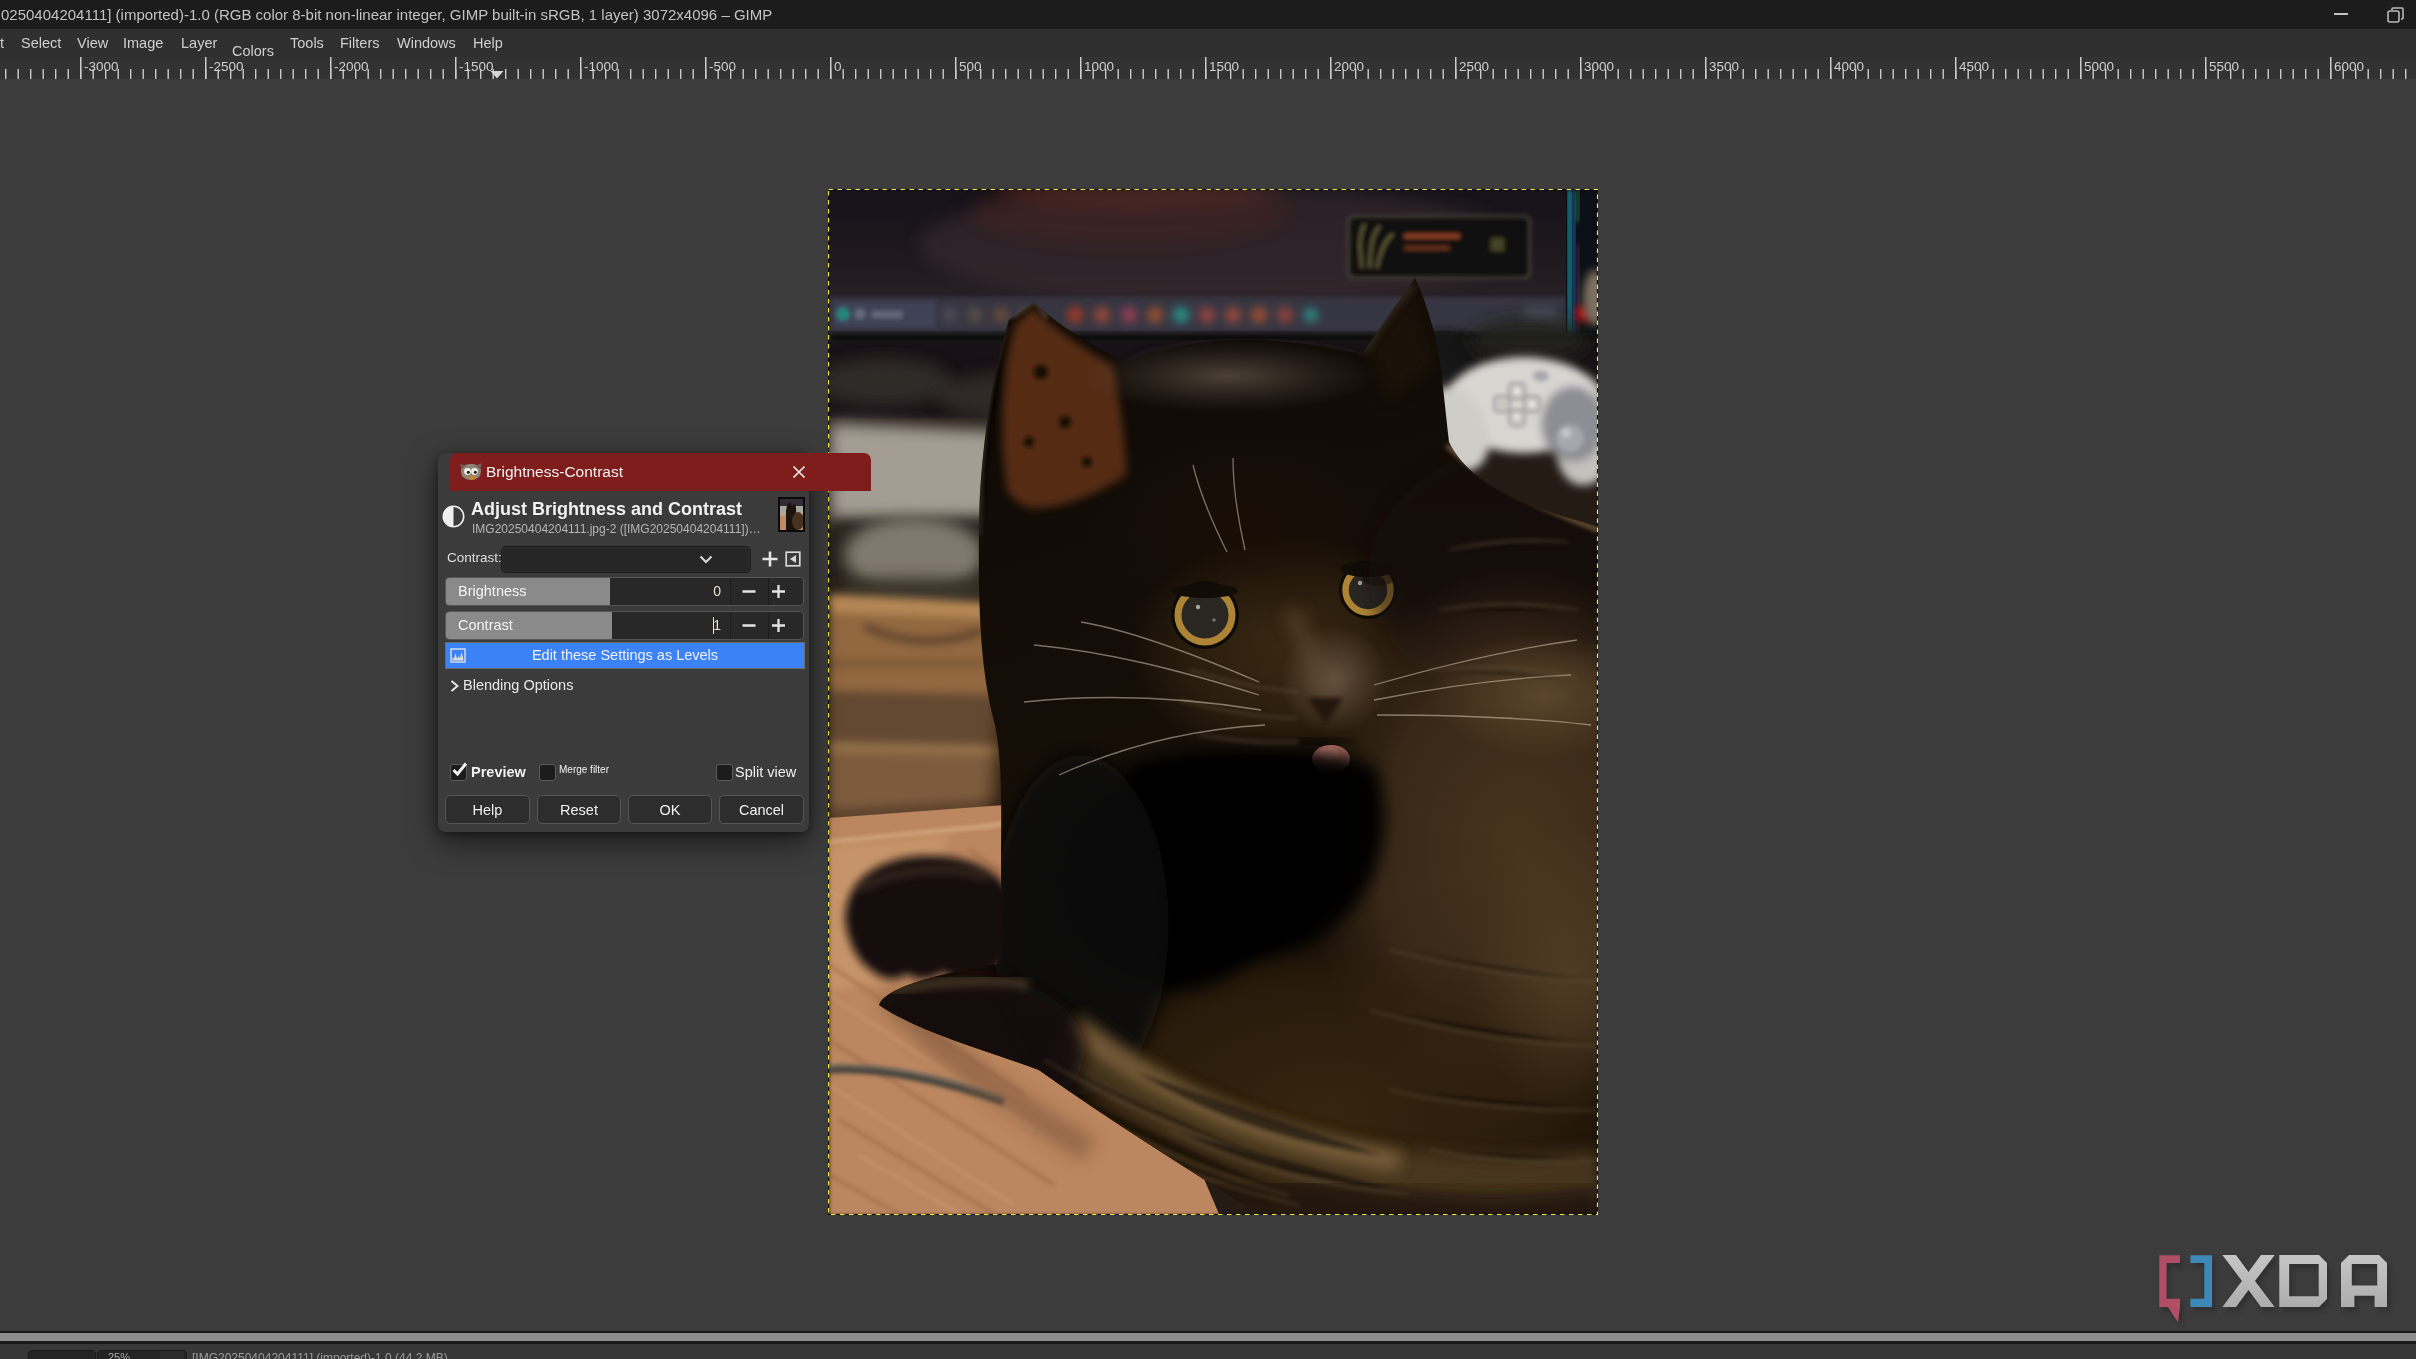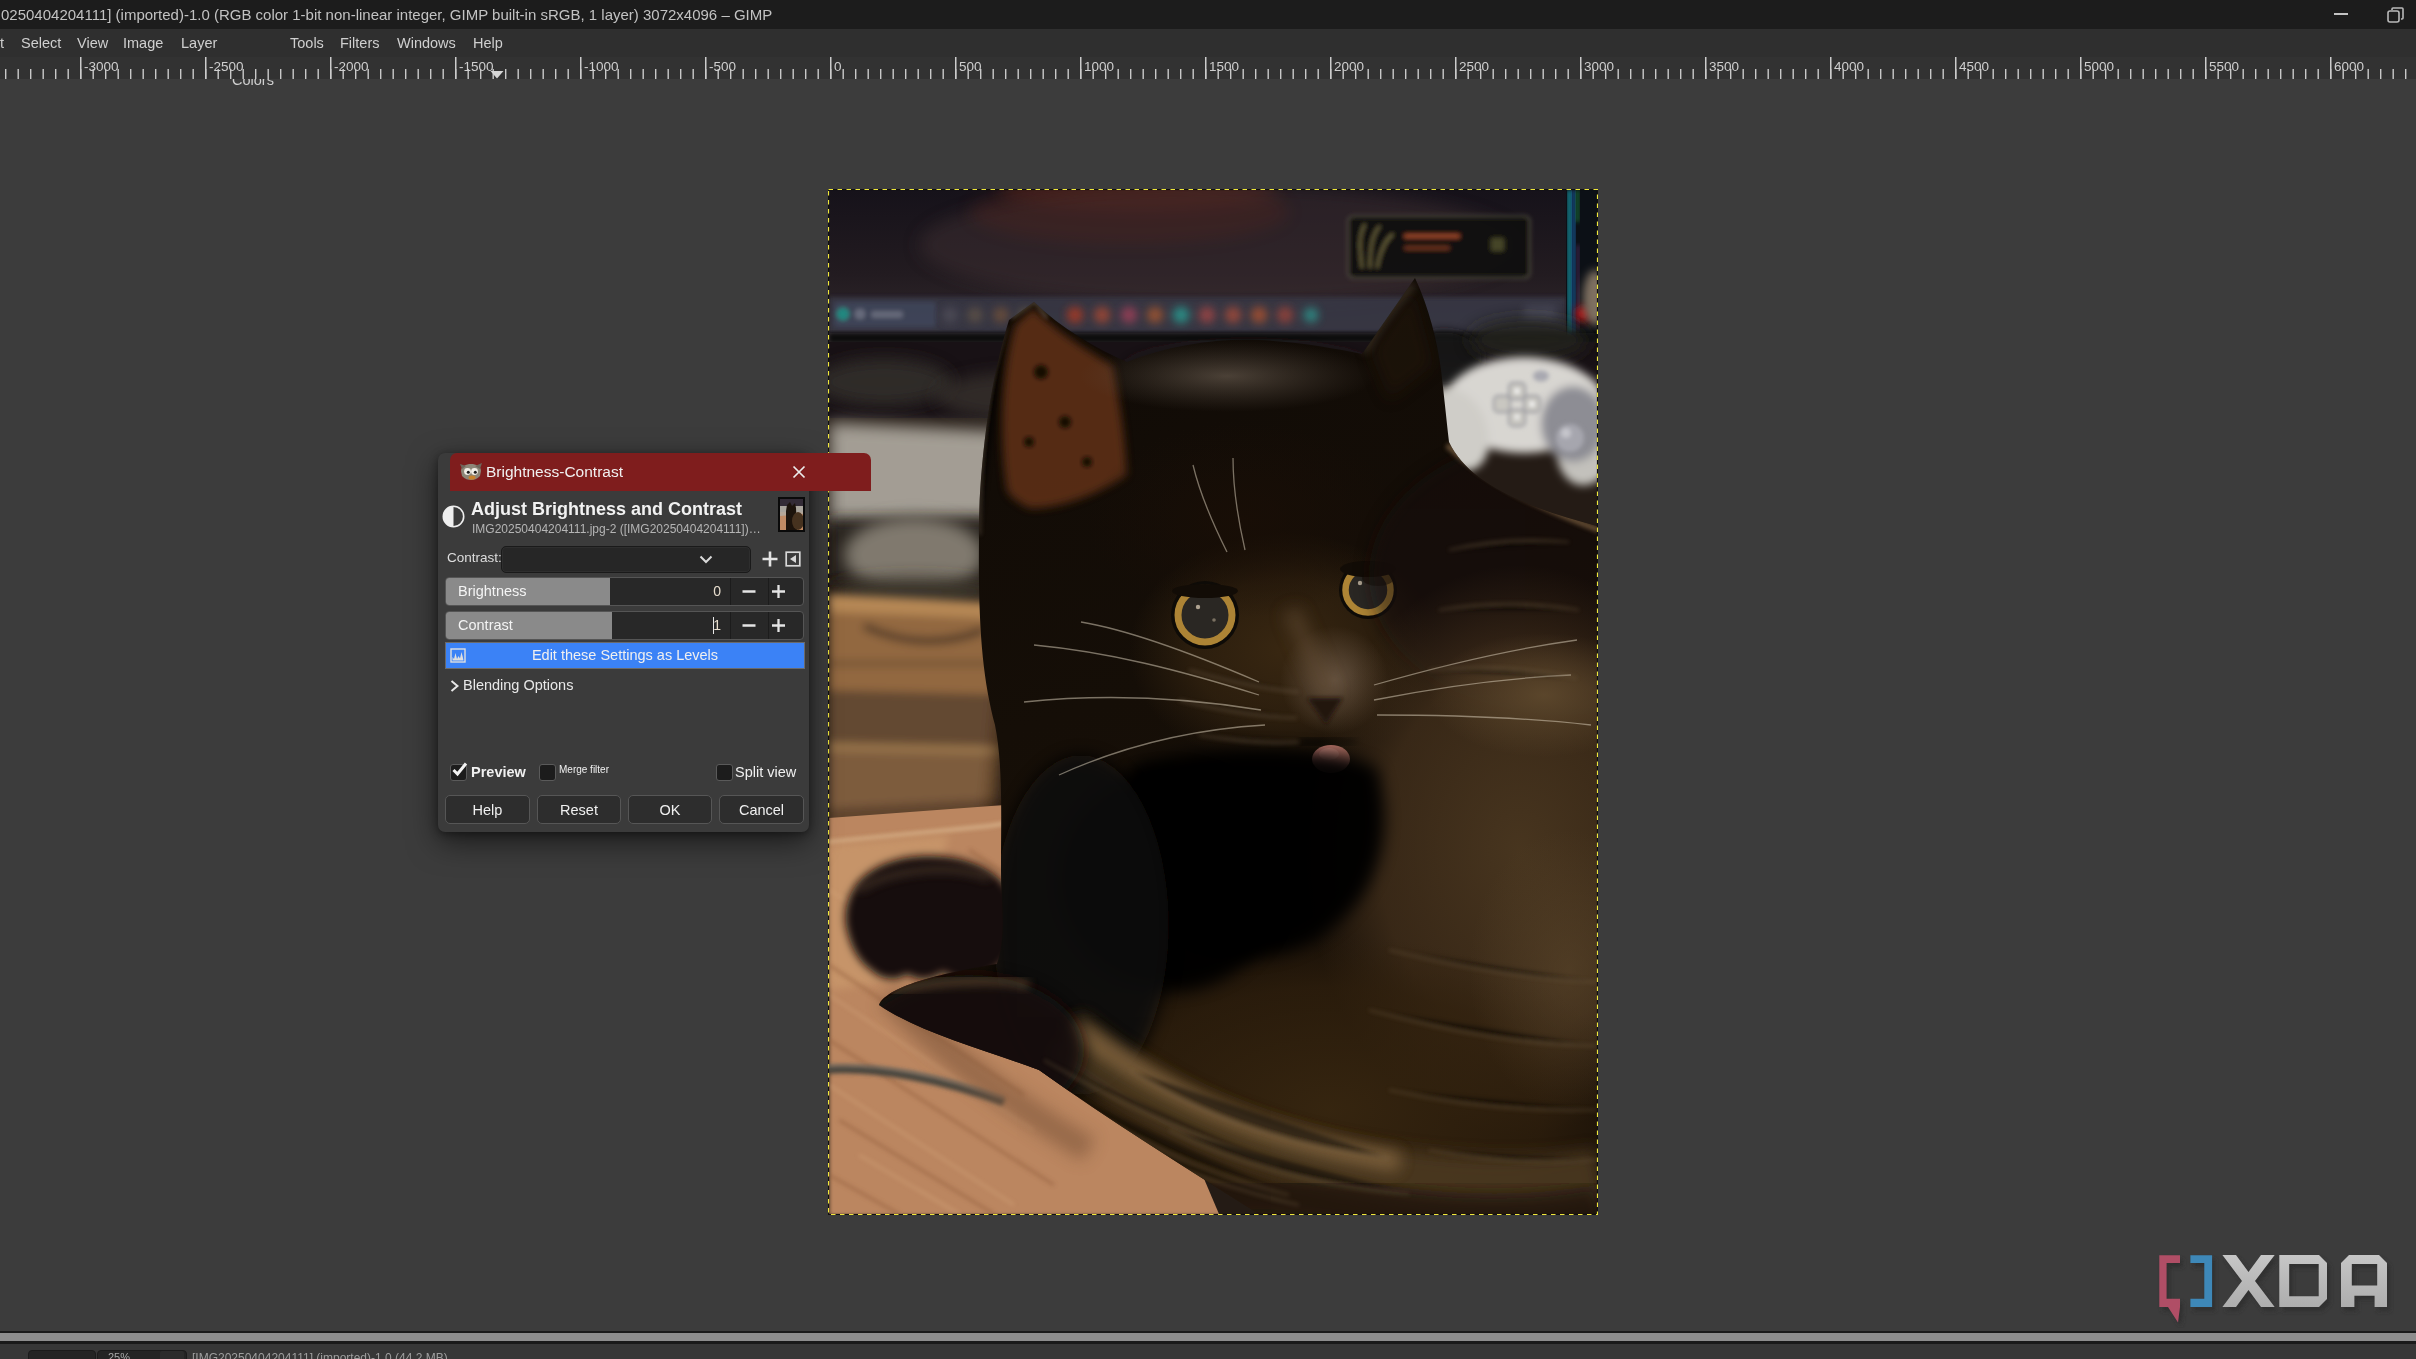--- a/index.html
+++ b/index.html
@@ -1,34 +1,34 @@
 <!DOCTYPE html>
 <html><head><meta charset="utf-8"><style>
  html,body{margin:0;padding:0;}
  body{width:2416px;height:1359px;background:#3c3c3c;font-family:"Liberation Sans",sans-serif;overflow:hidden;position:relative;}
  .dbtn{position:absolute;top:342px;height:29px;background:#2d2d2d;border:1px solid #565656;border-radius:5px;
    line-height:29px;text-align:center;font-size:14.5px;color:#f0f0f0;box-sizing:border-box;}
 </style></head>
 <body>
 <div style="position:absolute;left:0;top:0;width:2416px;height:29px;background:#1c1c1c;">
- <span style="position:absolute;left:1px;top:0;line-height:29px;font-size:15px;color:#c2c2c2;white-space:nowrap;">0250404204111] (imported)-1.0 (RGB color 1-bit non-linear integer, GIMP built-in sRGB, 1 layer) 3072x4096 – GIMP</span>
+ <span style="position:absolute;left:1px;top:0;line-height:29px;font-size:15px;color:#c2c2c2;white-space:nowrap;">0250404204111] (imported)-1.0 (RGB color 8-bit non-linear integer, GIMP built-in sRGB, 1 layer) 3072x4096 – GIMP</span>
  <div style="position:absolute;left:2334px;top:13px;width:14px;height:2px;background:#c3c3c3;"></div>
 
 <svg style="position:absolute;left:2387px;top:7px;" width="20" height="16" viewBox="0 0 20 16">
  <rect x="1" y="4" width="11" height="11" fill="none" stroke="#b9b9b9" stroke-width="1.6" rx="2"></rect>
  <path d="M5,3 V2 Q5,1 6,1 H15 Q16,1 16,2 V11 Q16,12 15,12 H14" fill="none" stroke="#b9b9b9" stroke-width="1.6"></path>
 </svg>
 </div>
 <div style="position:absolute;left:0;top:29px;width:2416px;height:28px;background:#2f2f2f;font-size:14.5px;color:#cfcfcf;">
  <span style="position:absolute;left:0px;top:0;line-height:28px;">t</span>
     <span style="position:absolute;left:21px;top:0;line-height:28px;">Select</span>
     <span style="position:absolute;left:77px;top:0;line-height:28px;">View</span>
     <span style="position:absolute;left:123px;top:0;line-height:28px;">Image</span>
     <span style="position:absolute;left:181px;top:0;line-height:28px;text-align:right;">Layer</span>
-    <span style="position:absolute;left:232px;top:8px;line-height:28px;margin-top:29px;">Colors</span>
+    <span style="position:absolute;left:232px;top:8px;line-height:28px;">Colors</span>
     <span style="position:absolute;left:290px;top:0;line-height:28px;">Tools</span>
     <span style="position:absolute;left:340px;top:0;line-height:28px;">Filters</span>
     <span style="position:absolute;left:397px;top:0;line-height:28px;">Windows</span>
     <span style="position:absolute;left:473px;top:0;line-height:28px;">Help</span>
 </div>
 <svg style="position:absolute;left:0;top:57px;" width="2416" height="22" font-family="Liberation Sans,sans-serif">
  <rect x="0" y="0" width="2416" height="22" fill="#323232"></rect>
  <rect x="5.0" y="12" width="1.4" height="10" fill="#c9c9c9"></rect>
     <rect x="17.5" y="12" width="1.4" height="10" fill="#c9c9c9"></rect>
     <rect x="30.0" y="12" width="1.4" height="10" fill="#c9c9c9"></rect>

